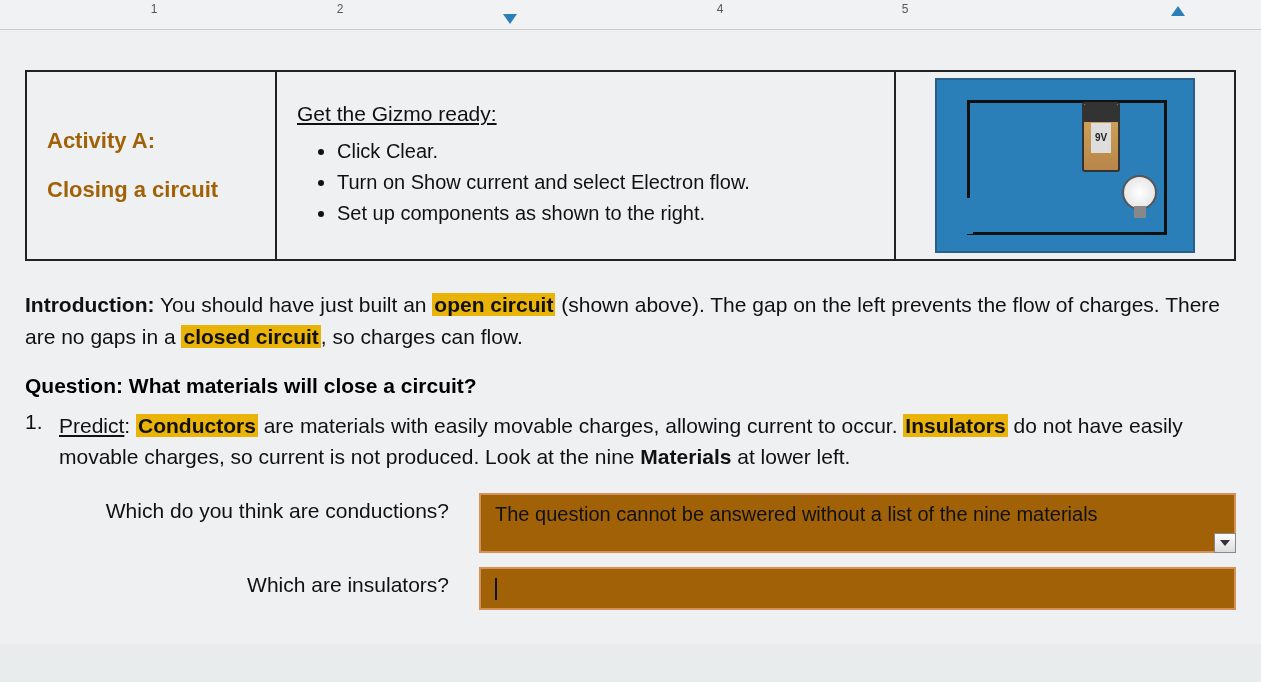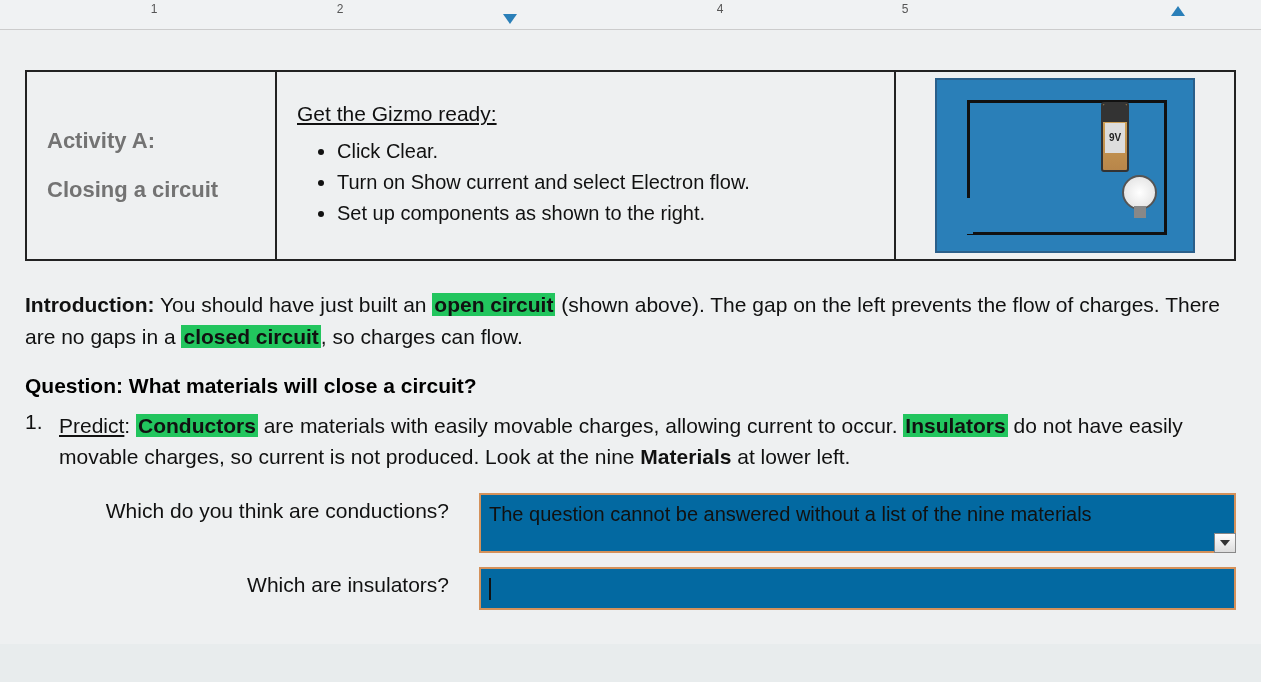--- a/index.html
+++ b/index.html
@@ -53,21 +53,21 @@
       margin-bottom: 28px;
     }
     .activity-table td {
       border: 2px solid #222;
       padding: 6px 20px;
       vertical-align: middle;
     }
     .col-activity { width: 250px; }
     .col-gizmo { width: auto; }
     .col-image { width: 340px; text-align: center; padding: 12px; }
-    .activity-label { font-weight: bold; font-size: 22px; color: #737373; line-height: 2.2; }
+    .activity-label { font-weight: bold; font-size: 22px; color: #a16207; line-height: 2.2; }
     .gizmo-heading {
       text-decoration: underline;
       font-size: 21px;
       color: #111;
       margin-bottom: 10px;
       display: inline-block;
     }
     .gizmo-list {
       list-style: disc;
       margin-left: 40px;
@@ -90,30 +90,29 @@
       background: #111;
     }
     .wire.top { top: 20px; left: 30px; width: 200px; height: 3px; }
     .wire.left-v { top: 20px; left: 30px; width: 3px; height: 100px; }
     .wire.right-v { top: 20px; left: 227px; width: 3px; height: 135px; }
     .wire.bot { top: 152px; left: 30px; width: 200px; height: 3px; }
     .gap { position:absolute; top:118px; left:27px; width:9px; height:36px; background:#2a7fb8; }
     .battery {
       position: absolute;
       top: 22px; left: 145px;
-      width: 28px; height: 70px;
+      width: 38px; height: 70px;
       background: linear-gradient(#d4a85a, #b8864a);
       border: 2px solid #333;
       border-radius: 3px;
       text-align: center;
       font-size: 11px;
       font-weight: bold;
       color: #222;
       line-height: 30px;
-      margin-left: 19px;
     }
     .battery::before {
       content: "";
       position: absolute;
       top: 0; left: 0; right: 0; height: 18px;
       background: #333;
       border-radius: 2px 2px 0 0;
     }
     .battery-label { position: relative; top: 18px; background:#ddd; display:inline-block; padding:0 4px; font-size:10px;}
     .bulb {
@@ -132,21 +131,21 @@
       background:#888;
     }
     
     .body-text {
       font-size: 21px;
       color: #111;
       line-height: 1.5;
       margin-bottom: 22px;
     }
     .body-text b { font-weight: bold; }
-    .hl { background: #22c55e; font-weight: bold; padding: 0 2px; }
+    .hl { background: #eab308; font-weight: bold; padding: 0 2px; }
     .question-heading { font-weight: bold; font-size: 21px; margin-bottom: 8px; }
     .q-item {
       font-size: 21px;
       color: #111;
       line-height: 1.5;
       margin-left: 0;
       margin-bottom: 20px;
     }
     .q-num { display: inline-block; width: 28px; }
     .q-body { display: block; margin-left: 34px; margin-top: -28px;}
@@ -162,23 +161,23 @@
     .answer-label {
       font-size: 21px;
       color: #111;
       flex: 0 0 370px;
       padding-top: 6px;
       text-align: right;
     }
     .answer-box {
       flex: 1;
       border: 2px solid #d4915a;
-      background: #0369a1;
+      background: #a16207;
       min-height: 60px;
-      padding: 8px 8px;
+      padding: 8px 14px;
       font-size: 20px;
       color: #111;
       position: relative;
     }
     .answer-box.input2 { min-height: 36px; }
     .dropdown-arrow {
       position: absolute;
       right: -2px;
       bottom: -2px;
       width: 22px;

